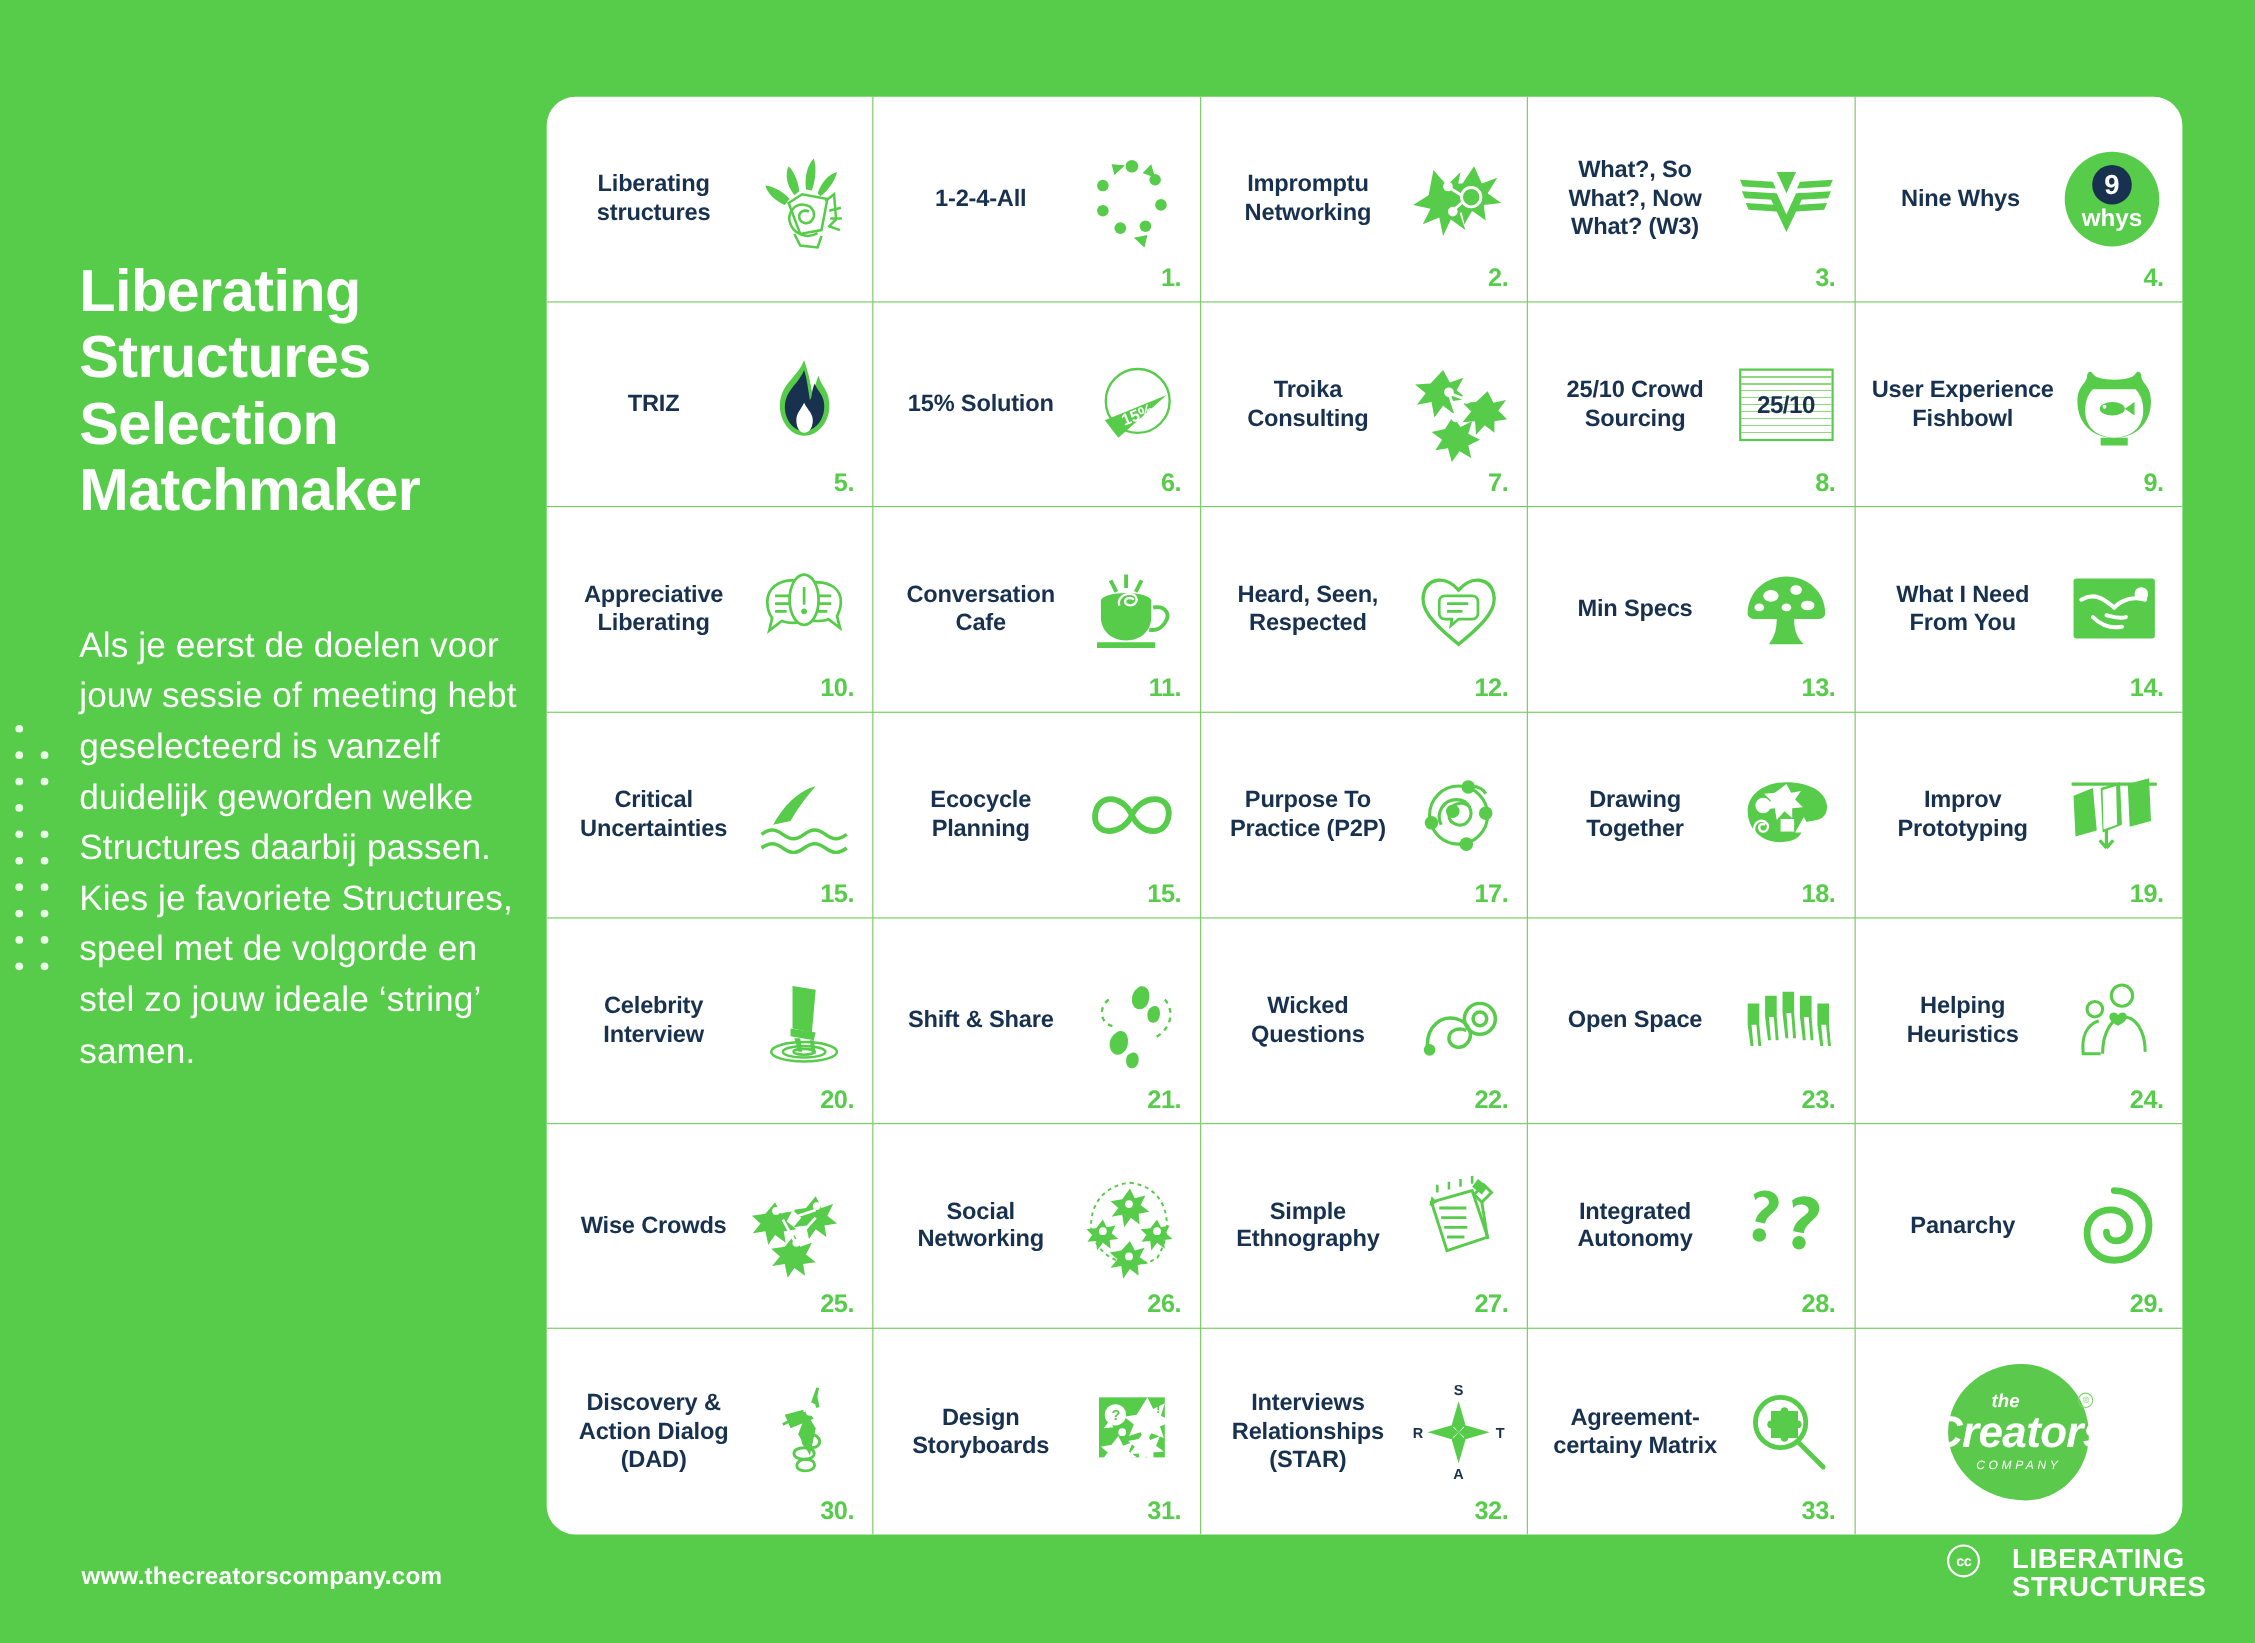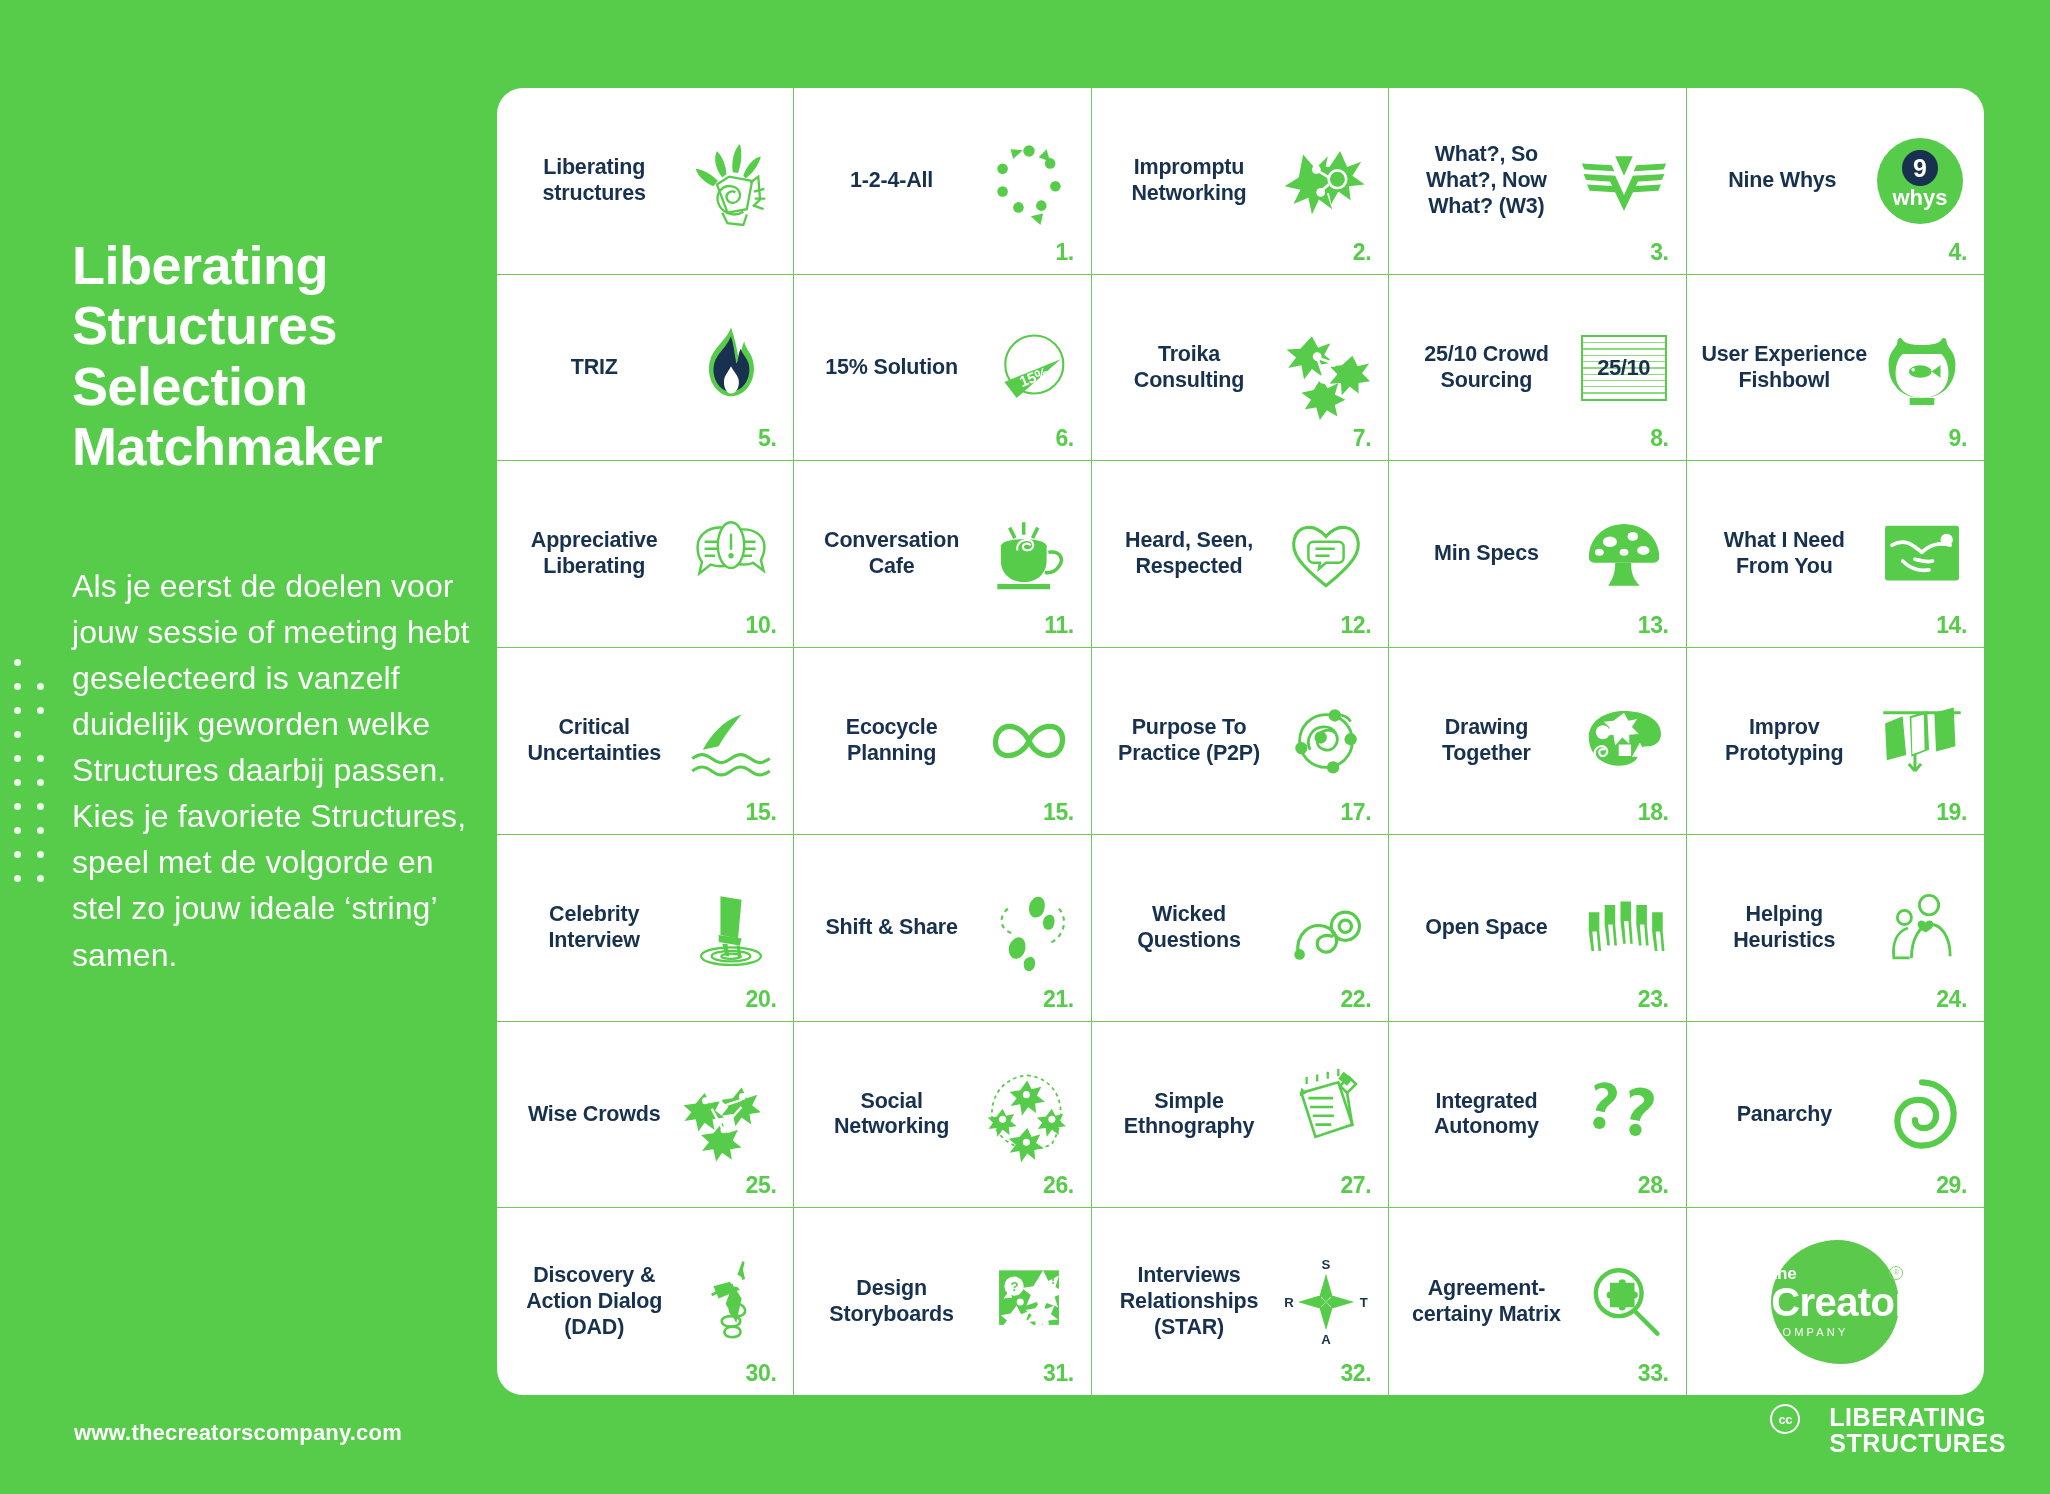--- a/index.html
+++ b/index.html
@@ -126,22 +126,23 @@
     position: relative;
     width: 128px; height: 124px;
   }
   .creators .blob {
     position: absolute; inset: 0;
     background: #5BC94B;
     border-radius: 52% 48% 45% 55% / 50% 52% 48% 50%;
   }
   .creators .txt {
     position: absolute; inset: 0;
-    display:flex; flex-direction:column; align-items:flex-start; justify-content:center;
+    display:flex; flex-direction:column; align-items:center; justify-content:center;
     color:#fff;
+    font-style:italic;
   }
   .creators .t1 { font-size: 17px; font-weight: bold; line-height:1; margin-right:24px; }
   .creators .t2 { font-size: 40px; font-weight: bold; line-height:1.02; letter-spacing:-0.6px; }
   .creators .t3 { font-size: 11px; letter-spacing: 3.2px; margin-top:3px; }
   .creators .reg {
     position:absolute; right:-4px; top: 26px;
     width: 14px; height: 14px; border-radius:50%;
     border: 1.6px solid #7ed46f; color:#7ed46f; font-size:8px;
     display:flex;align-items:center;justify-content:center;
   }

